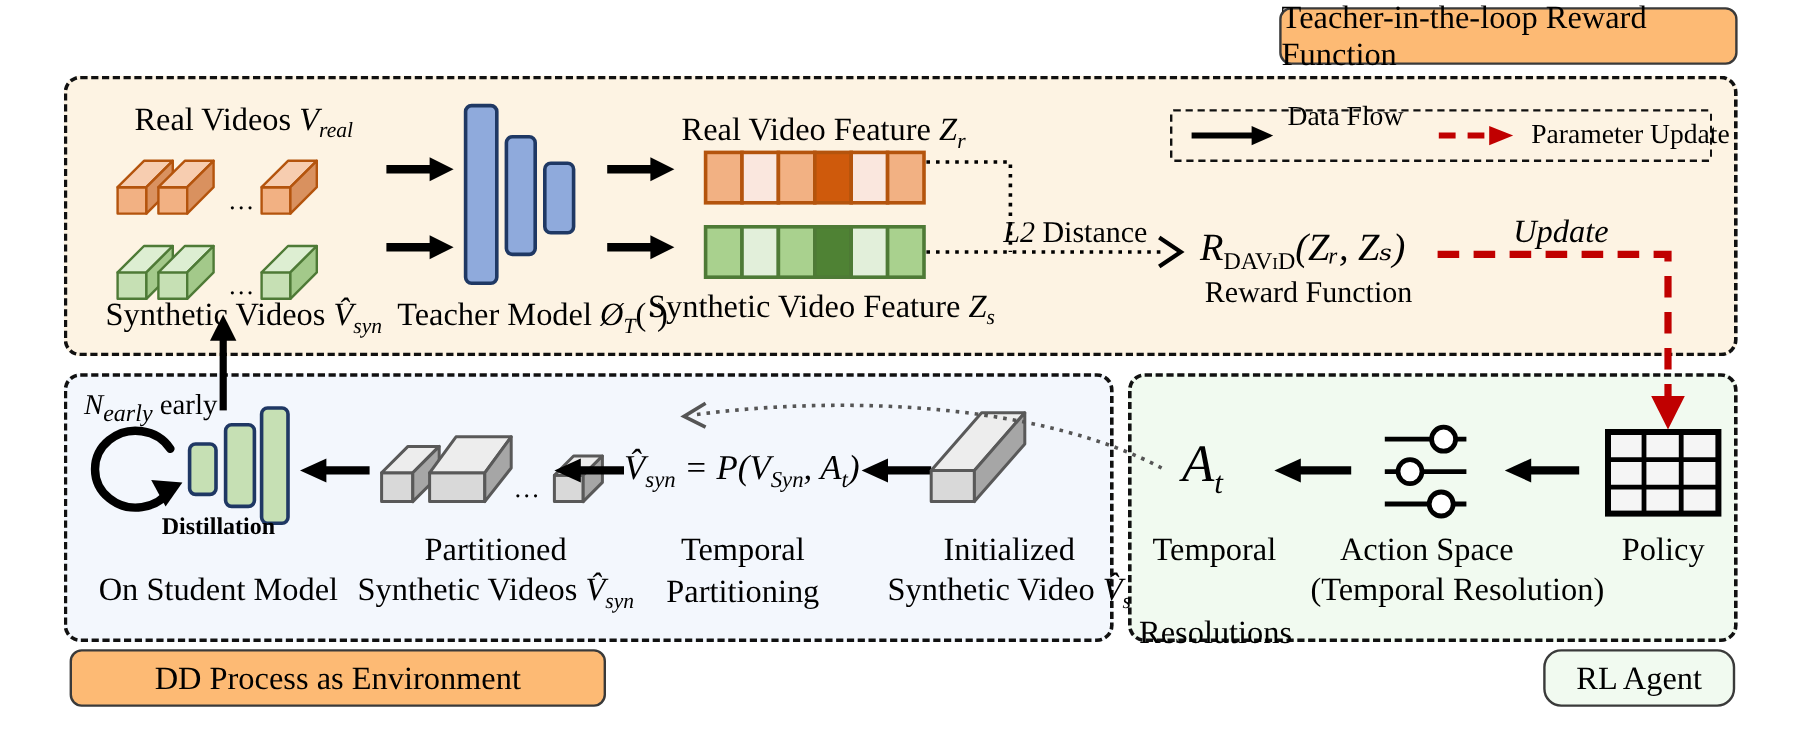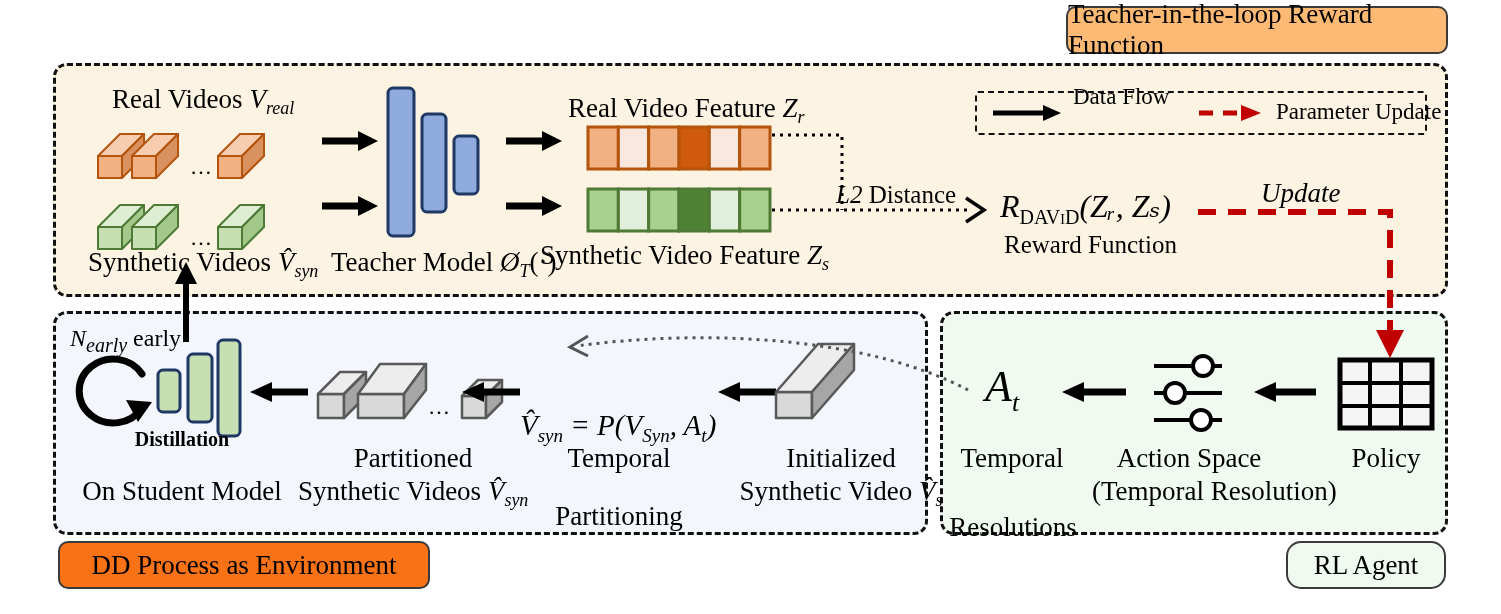--- a/index.html
+++ b/index.html
@@ -20,21 +20,21 @@
 <div class="panel" style="left:53px;top:63px;width:1395px;height:234px;background:#fdf3e3;"></div>
 
 <div class="panel" style="left:53px;top:311px;width:875px;height:224px;background:#f3f7fd;"></div>
 
 <div class="panel" style="left:940px;top:311px;width:508px;height:224px;background:#f1faf0;"></div>
 
 <div class="tagbox" style="left:1066px;top:6px;width:382px;height:48px;background:#fdba74;">
   <span style="font-size:27px;">Teacher-in-the-loop Reward Function</span>
 </div>
 
-<div class="tagbox" style="left:58px;top:541px;width:372px;height:48px;background:#f97316;">
+<div class="tagbox" style="left:58px;top:541px;width:447px;height:48px;background:#fdba74;">
   <span style="font-size:27px;">DD Process as Environment</span>
 </div>
 
 <div class="tagbox" style="left:1286px;top:541px;width:160px;height:48px;background:#f1faf0;border-radius:15px;">
   <span style="font-size:27px;">RL Agent</span>
 </div>
 
 <div class="abs" style="left:975px;top:91px;width:452px;height:44px;border:2px dashed #111;border-radius:3px;box-sizing:border-box;"></div>
 <svg class="abs" style="left:993px;top:104px;" width="68" height="18" viewBox="0 0 68 18">
   <line x1="0" y1="9" x2="52" y2="9" stroke="#000" stroke-width="5"></line>
@@ -234,27 +234,27 @@
 <div class="lbl nowrap" style="left:298px;top:476px;width:230px;font-size:27px;">
   <span>Synthetic Videos</span>
   <span class="it">V̂</span><sub class="it" style="font-size:18px;">syn</sub>
 </div>
 
 <svg class="abs" style="left:462px;top:382px;" width="58" height="20" viewBox="0 0 58 20">
   <polygon points="22,0 0,10 22,20" fill="#000"></polygon>
   <line x1="20" y1="10" x2="58" y2="10" stroke="#000" stroke-width="7"></line>
 </svg>
 
-<div class="lbl nowrap" style="left:520px;top:374px;font-size:29px;margin-top:35px;">
+<div class="lbl nowrap" style="left:520px;top:374px;font-size:29px;">
   <span class="it">V̂</span><sub class="it" style="font-size:19px;">syn</sub>
   <span class="it">= P(V</span><sub class="it" style="font-size:19px;">Syn</sub><span class="it">, A</span><sub class="it" style="font-size:19px;">t</sub><span class="it">)</span>
 </div>
 
 <div class="lbl nowrap" style="left:524px;top:443px;width:190px;font-size:27px;">Temporal</div>
-<div class="lbl nowrap" style="left:524px;top:501px;width:190px;font-size:27px;">Partitioning</div>
+<div class="lbl nowrap" style="left:524px;top:478px;width:190px;font-size:27px;">Partitioning</div>
 
 <svg class="abs" style="left:718px;top:382px;" width="58" height="20" viewBox="0 0 58 20">
   <polygon points="22,0 0,10 22,20" fill="#000"></polygon>
   <line x1="20" y1="10" x2="58" y2="10" stroke="#000" stroke-width="7"></line>
 </svg>
 
 <svg class="abs" style="left:776px;top:340px;" width="120" height="82" viewBox="0 0 120 82">
   <g stroke="#595959" stroke-width="2.5" stroke-linejoin="round">
     <polygon points="0,52 36,52 36,78 0,78" fill="#d9d9d9"></polygon>
     <polygon points="0,52 42,4 78,4 36,52" fill="#ededed"></polygon>

